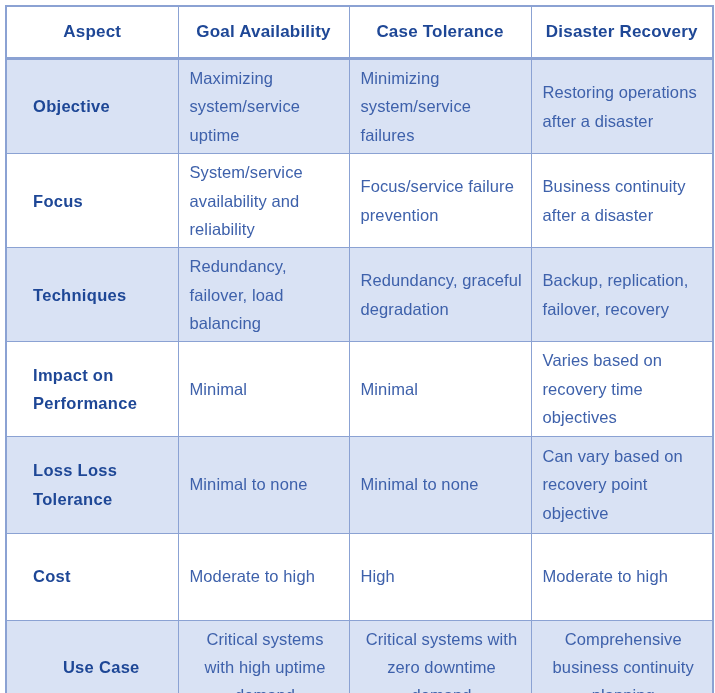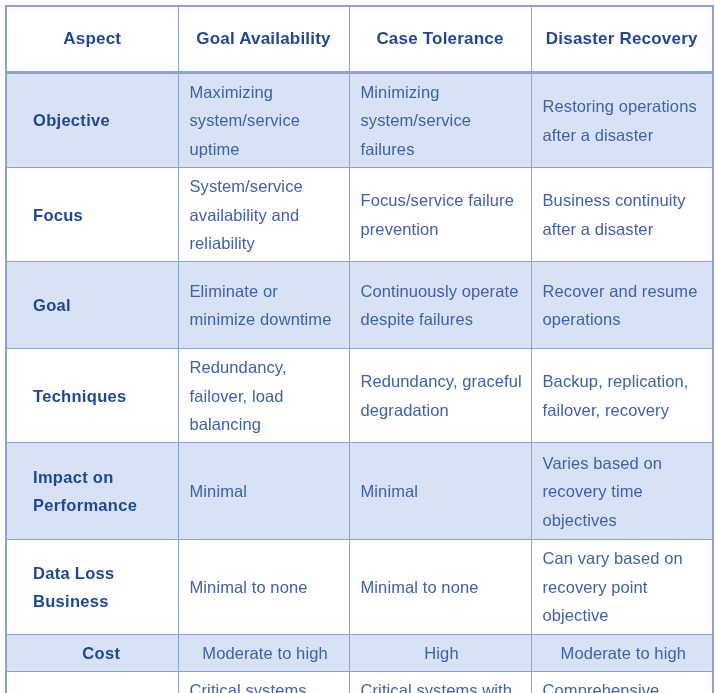--- a/index.html
+++ b/index.html
@@ -30,21 +30,21 @@
     height: 30px;
     font-size: 17px;
     font-weight: bold;
     letter-spacing: 0.2px;
     color: var(--header-text);
     text-align: center;
     vertical-align: middle;
     background: var(--white-row-bg);
     border: 1px solid var(--border-color);
     border-bottom: 3px solid var(--border-color);
-    padding: 17px 4px;
+    padding: 10px 4px;
   }
   td {
     font-size: 16.5px;
     line-height: 1.72;
     letter-spacing: 0.1px;
     color: var(--body-text);
     border: 1px solid var(--border-color);
     vertical-align: middle;
     padding: 4px 8px 4px 11px;
     word-wrap: break-word;
@@ -92,39 +92,33 @@
           <td>Minimizing system/service failures</td>
           <td>Restoring operations after a disaster</td>
         </tr>
         <tr>
           <td class="aspect-cell">Focus</td>
           <td>System/service availability and reliability</td>
           <td>Focus/service failure prevention</td>
           <td>Business continuity after a disaster</td>
         </tr>
         <tr>
-          <td class="aspect-cell">Goal</td>
-          <td>Eliminate or minimize downtime</td>
-          <td>Continuously operate despite failures</td>
-          <td>Recover and resume operations</td>
-        </tr>
-        <tr>
           <td class="aspect-cell">Techniques</td>
           <td>Redundancy, failover, load balancing</td>
           <td>Redundancy, graceful degradation</td>
           <td>Backup, replication, failover, recovery</td>
         </tr>
         <tr>
           <td class="aspect-cell">Impact on Performance</td>
           <td>Minimal</td>
           <td>Minimal</td>
           <td>Varies based on recovery time objectives</td>
         </tr>
         <tr>
-          <td class="aspect-cell">Data Loss Business</td>
+          <td class="aspect-cell">Loss Loss Tolerance</td>
           <td>Minimal to none</td>
           <td>Minimal to none</td>
           <td>Can vary based on recovery point objective</td>
         </tr>
         <tr>
           <td class="aspect-cell">Cost</td>
           <td>Moderate to high</td>
           <td>High</td>
           <td>Moderate to high</td>
         </tr>

